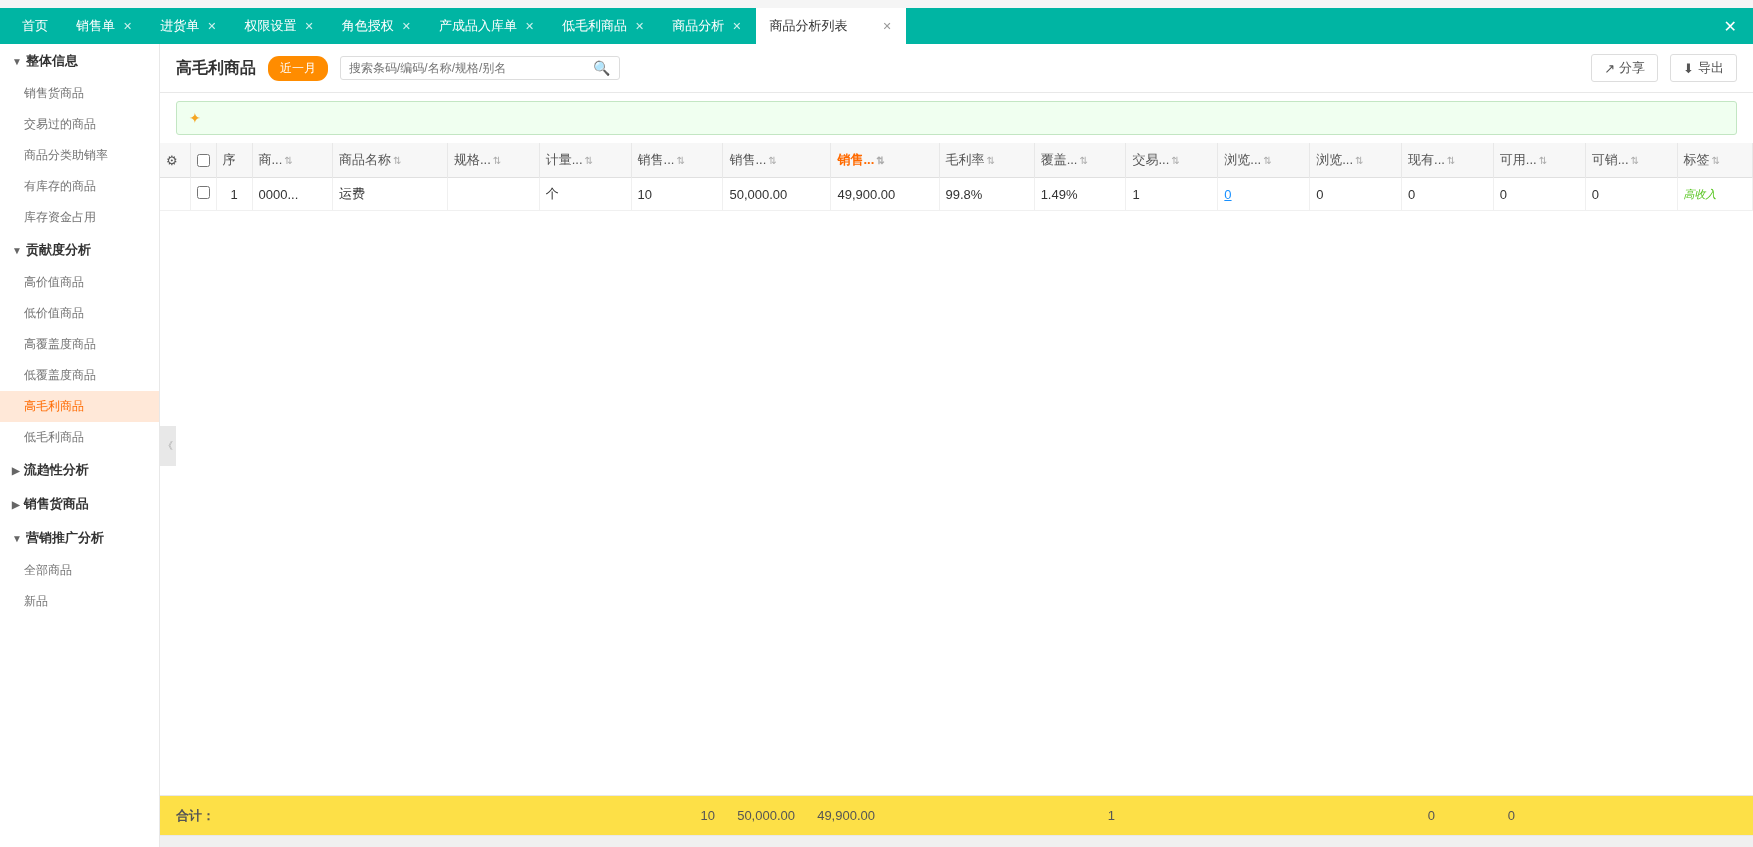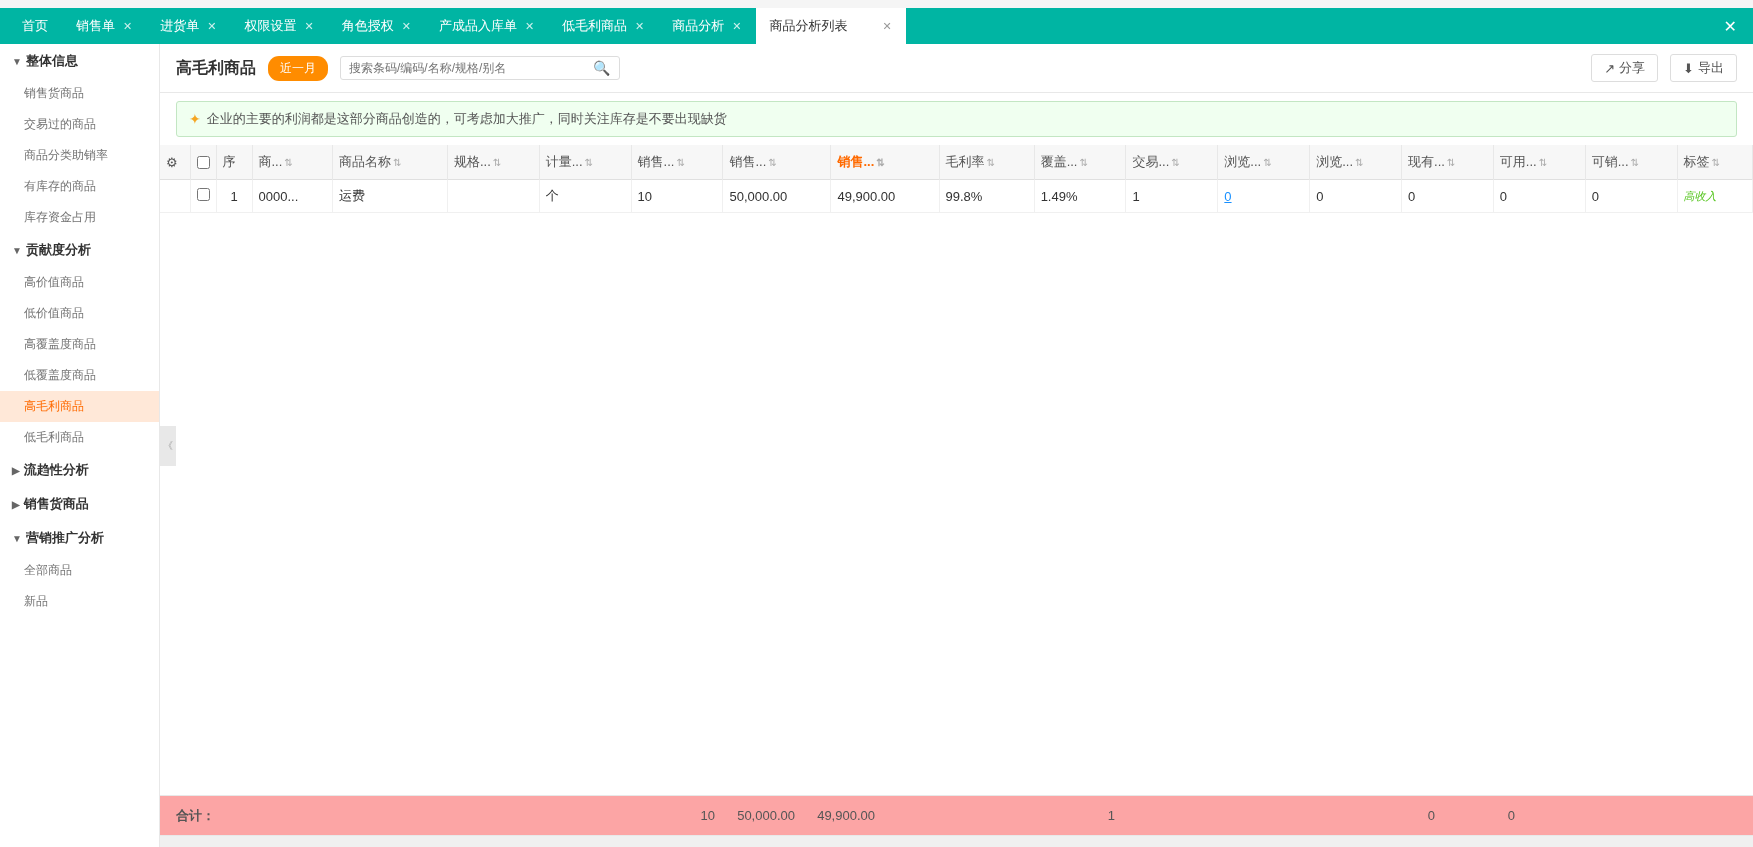--- a/index.html
+++ b/index.html
@@ -240,21 +240,21 @@
     }
     .tag-link {
       color: #1890ff;
       text-decoration: underline;
       cursor: pointer;
     }
 
     
     .table-footer {
       height: 40px;
-      background: #fca5a5;
+      background: #fde047;
       border-top: 1px solid #e8e8e8;
       display: flex;
       align-items: center;
       padding: 0 16px;
       flex-shrink: 0;
       font-size: 12px;
       color: #555;
     }
     .footer-label { margin-right: 40px; font-weight: bold; }
     .footer-cell {
@@ -378,21 +378,20 @@
         <span>分享</span>
       </button>
       <button class="action-btn">
         <span>⬇</span>
         <span>导出</span>
       </button>
     </div>
 
     <div class="info-banner">
       <span class="info-icon">✦</span>
-      <span>企业的主要的利润都是这部分商品创造的，可考虑加大推广，同时关注库存是不要出现缺货</span>
     </div>
 
     <div class="table-container">
       <table>
         <thead>
           <tr>
             <th class="settings-col">
               <div class="th-inner">⚙</div>
             </th>
             <th class="checkbox-col">

